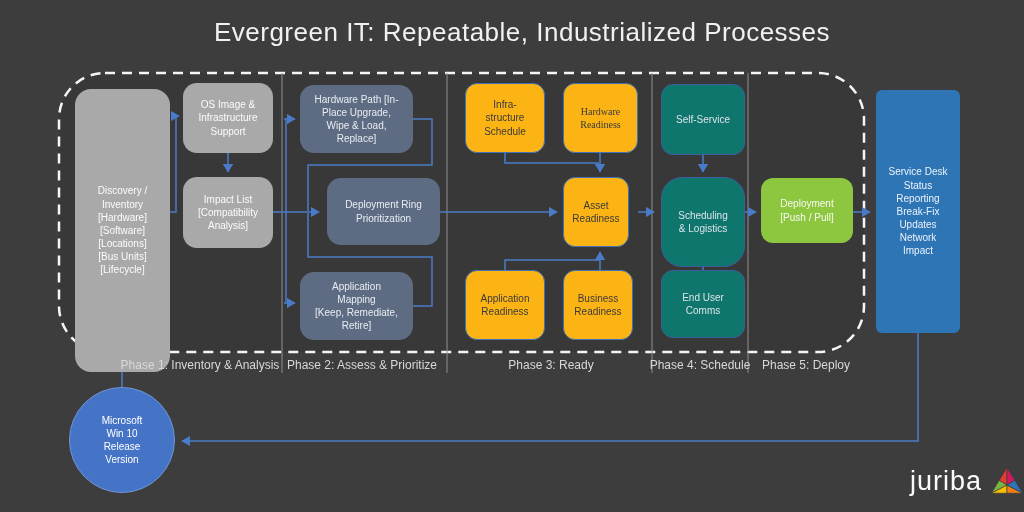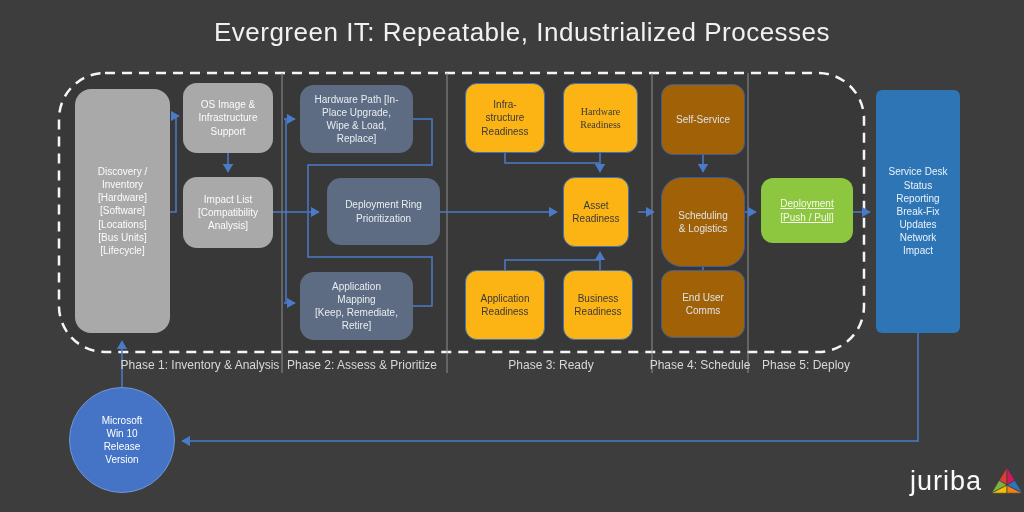--- a/index.html
+++ b/index.html
@@ -16,22 +16,22 @@
   }
   svg.wires{position:absolute;left:0;top:0;}
   .box{
     position:absolute;display:flex;align-items:center;justify-content:center;
     text-align:center;white-space:pre-line;font-size:10px;line-height:1.32;
     border-radius:14px;box-sizing:border-box;padding:2px;
   }
   .gray{background:#a9a9a9;color:#fcfcfc;}
   .slate{background:#5d6c82;color:#e9edf2;}
   .yellow{background:#fcb415;border:1px solid #3f73b6;color:#3a3a3a;border-radius:12px;font-weight:500;}
-  .navy{background:#a16207;border:1.5px solid #3c5e99;color:#dde3ea;border-radius:12px;}
-  .green{background:#8dc63f;color:#f7faf0;border-radius:12px;text-decoration:underline;}
+  .navy{background:#0f766e;border:1.5px solid #3c5e99;color:#dde3ea;border-radius:12px;}
+  .green{background:#8dc63f;color:#f7faf0;border-radius:12px;}
   .bluebox{background:#2e75b6;color:#eaf2fa;border-radius:6px;}
   .circle{background:#4574c6;border:1px solid #6e97d6;color:#ffffff;border-radius:50%;}
   .phase-label{
     position:absolute;top:365px;transform:translate(-50%,-50%);
     color:#d8d8d8;font-size:12px;white-space:nowrap;
   }
   .brand{
     position:absolute;left:894px;top:458px;width:130px;height:46px;
     display:flex;align-items:center;justify-content:flex-end;gap:8px;
     color:#fafafa;
@@ -78,21 +78,21 @@
       <path d="M638 212 H654" marker-end="url(#ah)"></path>
       <path d="M703 155 V172" marker-end="url(#ah)"></path>
       <path d="M703 270 V252" marker-end="url(#ah)"></path>
       <path d="M745 212 H756" marker-end="url(#ah)"></path>
       <path d="M853 212 H870" marker-end="url(#ah)"></path>
       <path d="M918 333 V441 H182" marker-end="url(#ah)"></path>
       <path d="M122 387 V341" marker-end="url(#ah)"></path>
     </g>
   </svg>
 
-  <div class="box gray" style="left:75px;top:89px;width:95px;height:244px;border-radius:16px;">Discovery /
+  <div class="box gray" style="left:75px;top:89px;width:95px;height:283px;border-radius:16px;">Discovery /
 Inventory
 [Hardware]
 [Software]
 [Locations]
 [Bus Units]
 [Lifecycle]</div>
   <div class="box gray" style="left:183px;top:83px;width:90px;height:70px;">OS Image &amp;
 Infrastructure
 Support</div>
   <div class="box gray" style="left:183px;top:177px;width:90px;height:71px;">Impact List
@@ -105,21 +105,21 @@
 Place Upgrade,
 Wipe &amp; Load,
 Replace]</div>
   <div class="box slate" style="left:300px;top:272px;width:113px;height:68px;">Application
 Mapping
 [Keep, Remediate,
 Retire]</div>
 
   <div class="box yellow" style="left:465px;top:83px;width:80px;height:70px;">Infra-
 structure
-Readiness</div>
+Schedule</div>
   <div class="box yellow" style="left:563px;top:83px;width:75px;height:70px;font-family:Liberation Serif, serif;">Hardware
 Readiness</div>
   <div class="box yellow" style="left:563px;top:177px;width:66px;height:70px;">Asset
 Readiness</div>
   <div class="box yellow" style="left:465px;top:270px;width:80px;height:70px;">Application
 Readiness</div>
   <div class="box yellow" style="left:563px;top:270px;width:70px;height:70px;">Business
 Readiness</div>
 
   <div class="box navy" style="left:661px;top:84px;width:84px;height:71px;">Self-Service</div>

